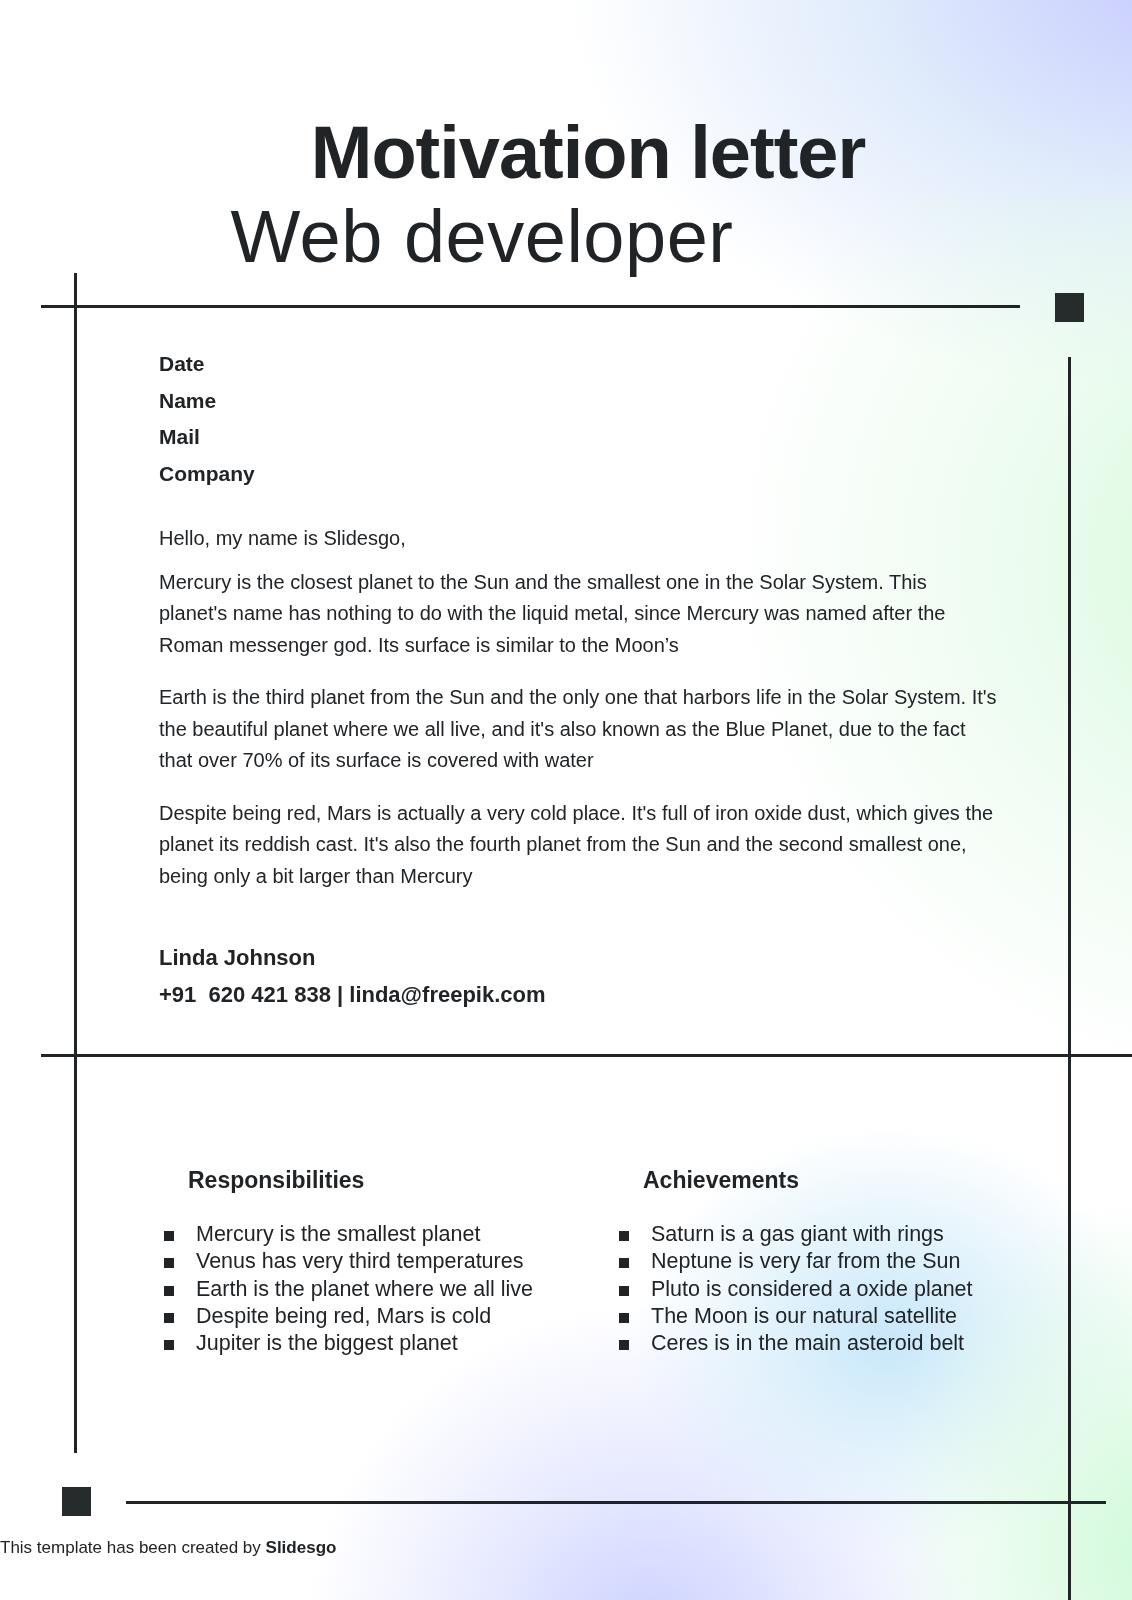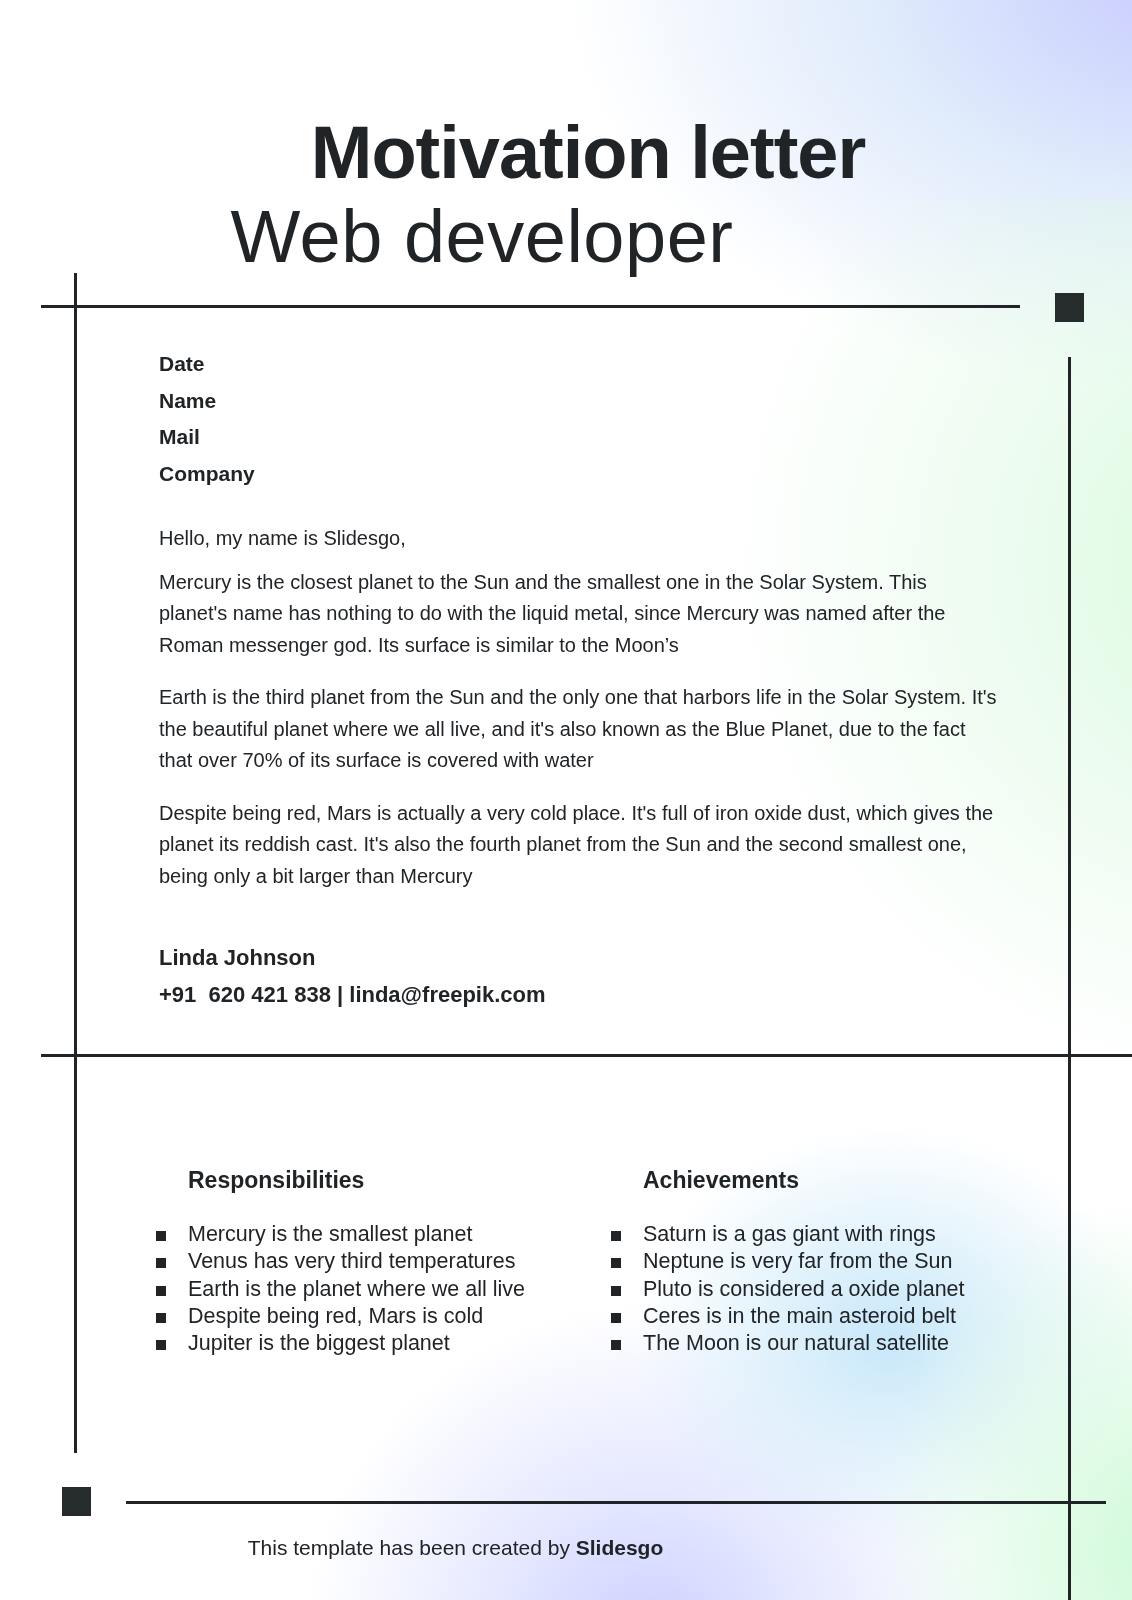--- a/index.html
+++ b/index.html
@@ -33,29 +33,29 @@
     .fields div { font-weight: 700; font-size: 21px; line-height: 36.5px; }
 
     .body { position: absolute; left: 159px; top: 523px; width: 840px; font-size: 20px; line-height: 31.5px; }
     .body p { margin: 0 0 21px 0; }
     .body p.greet { margin-bottom: 12px; }
 
     .sign { position: absolute; left: 159px; top: 940px; font-weight: 700; font-size: 22px; line-height: 36.5px; }
 
     .col { position: absolute; top: 1165px; }
     .col h3 { margin: 0 0 26px 0; font-size: 23px; font-weight: 700; line-height: 30px; }
-    .col ul { list-style: none; margin: 0; padding: 0; }
+    .col ul { list-style: none; margin: 8px; padding: 0; }
     .col li { position: relative; font-size: 21.5px; line-height: 27.3px; padding-left: 32px; white-space: nowrap; }
     .col li .bullet { position: absolute; left: 0; top: 10px; width: 10px; height: 10px; background: #212427; }
     .col.left { left: 156px; }
     .col.left h3 { margin-left: 32px; }
     .col.right { left: 611px; }
     .col.right h3 { margin-left: 32px; }
 
-    .footer { position: absolute; left: 0; width: 911px; top: 1534px; text-align: center; font-size: 21px; line-height: 28px; }
+    .footer { position: absolute; left: 0; width: 911px; top: 1534px; font-size: 17px; line-height: 28px; }
     .footer b { font-weight: 700; }
   </style>
 </head>
 <body>
 
 <div class="bg">
   <div class="g1"></div>
     <div class="g2"></div>
     <div class="g3"></div>
     <div class="g4"></div>
@@ -102,20 +102,20 @@
     <li><span class="bullet"></span><span>Jupiter is the biggest planet</span></li>
   </ul>
 </div>
 
 <div class="col right">
   <h3>Achievements</h3>
   <ul>
     <li><span class="bullet"></span><span>Saturn is a gas giant with rings</span></li>
     <li><span class="bullet"></span><span>Neptune is very far from the Sun</span></li>
     <li><span class="bullet"></span><span>Pluto is considered a oxide planet</span></li>
+    <li><span class="bullet"></span><span>The Moon is our natural satellite</span></li>
     <li><span class="bullet"></span><span>Ceres is in the main asteroid belt</span></li>
-    <li><span class="bullet"></span><span>The Moon is our natural satellite</span></li>
   </ul>
 </div>
 
 <div class="footer">
   <span style="white-space:pre;">This template has been created by </span><b>Slidesgo</b>
 </div>
 
 </body></html>

